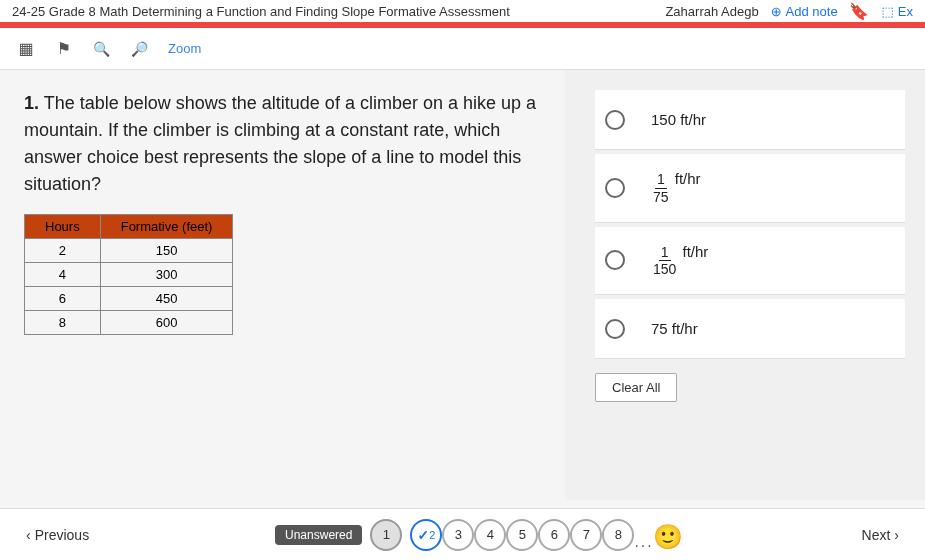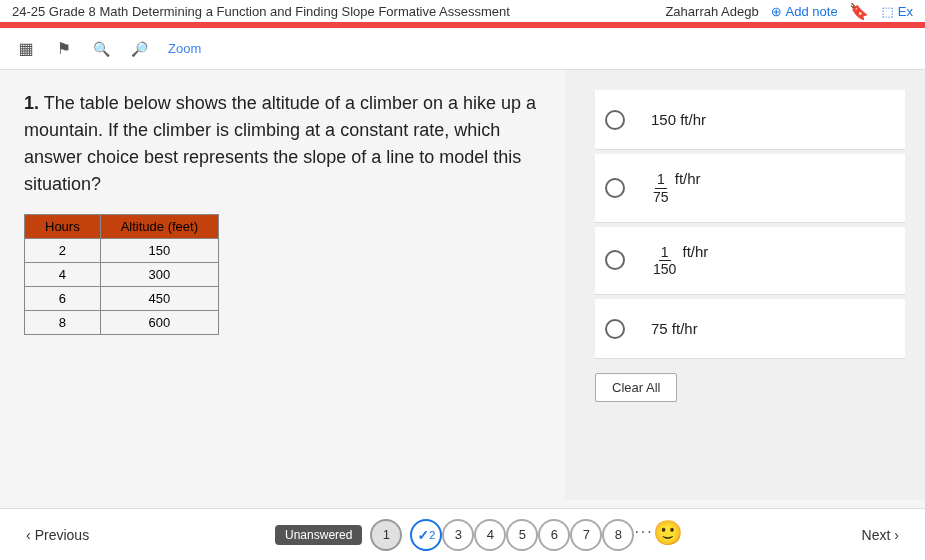--- a/index.html
+++ b/index.html
@@ -234,21 +234,21 @@
       gap: 4px;
       background: none;
       border: none;
       font-size: 14px;
       color: #333;
       cursor: pointer;
       padding: 6px 10px;
     }
     .nav-pages {
       display: flex;
-      align-items: flex-start;
+      align-items: flex-end;
       gap: 0;
     }
     .page-circle {
       width: 32px;
       height: 32px;
       border-radius: 50%;
       border: 2px solid #aaa;
       display: flex;
       align-items: center;
       justify-content: center;
@@ -322,21 +322,21 @@
   <div class="question-area">
     <p class="question-text">
       <span class="question-number">1.</span>
       <span> The table below shows the altitude of a climber on a hike up a mountain. If the climber is climbing at a constant rate, which answer choice best represents the slope of a line to model this situation?</span>
     </p>
 
     <table class="data-table">
       <thead>
         <tr>
           <th>Hours</th>
-          <th>Altitude (feet)</th>
+          <th>Formative (feet)</th>
         </tr>
       </thead>
       <tbody>
         <tr>
           <td>2</td>
           <td>150</td>
         </tr>
         <tr>
           <td>4</td>
           <td>300</td>

